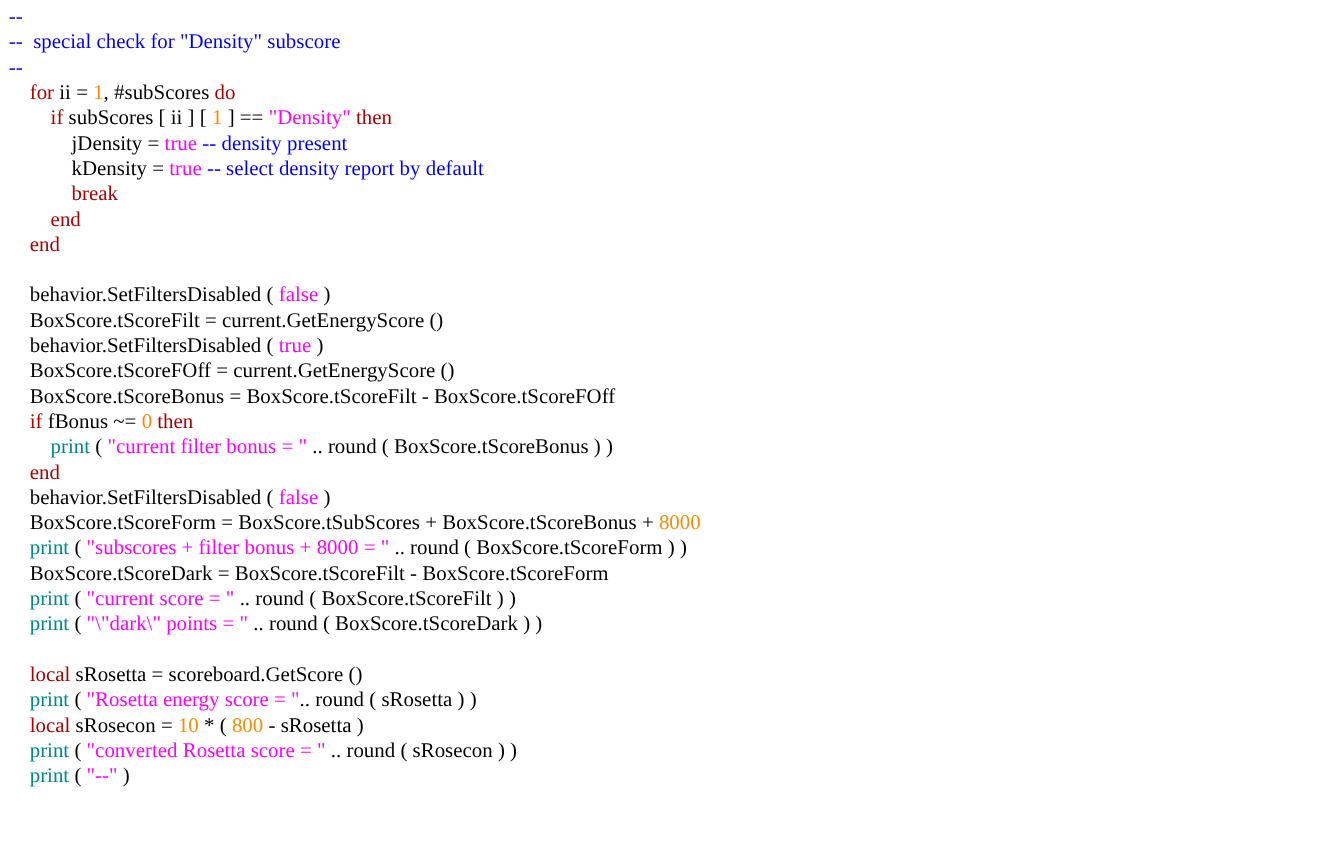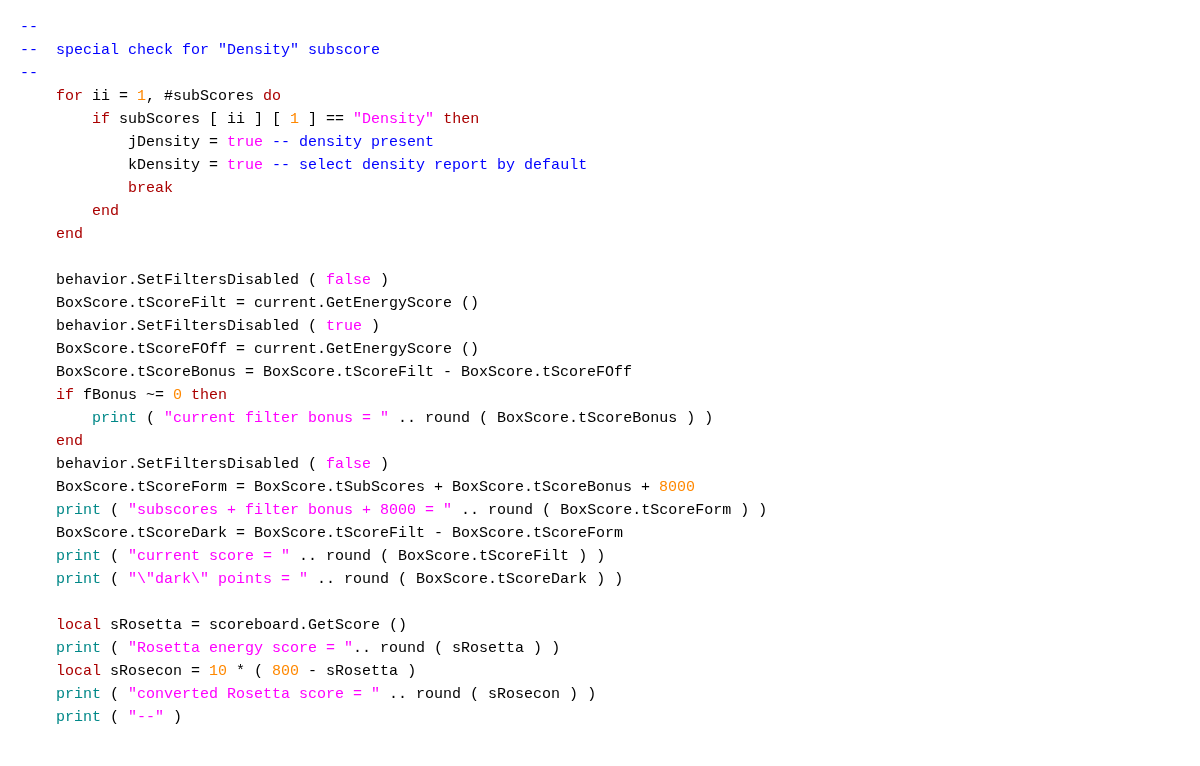--- a/index.html
+++ b/index.html
@@ -4,24 +4,24 @@
 <style>
   html, body {
     margin: 0;
     padding: 0;
     background: #ffffff;
     width: 1200px;
     height: 766px;
     overflow: hidden;
   }
   pre.code {
-    margin: 12px;
+    margin: 0;
     padding: 4px 8px;
-    font-family: Liberation Mono, monospace;
-    font-size: 15px;
+    font-family: Liberation Serif, serif;
+    font-size: 19px;
     line-height: 23px;
     white-space: pre;
     color: #000000;
     letter-spacing: 0px;
   }
   .c-comment { color: #0000ff; }
   .c-keyword { color: #aa0000; }
   .c-literal { color: #ff00ff; }
   .c-number  { color: #ff8800; }
   .c-string  { color: #ff00ff; }

